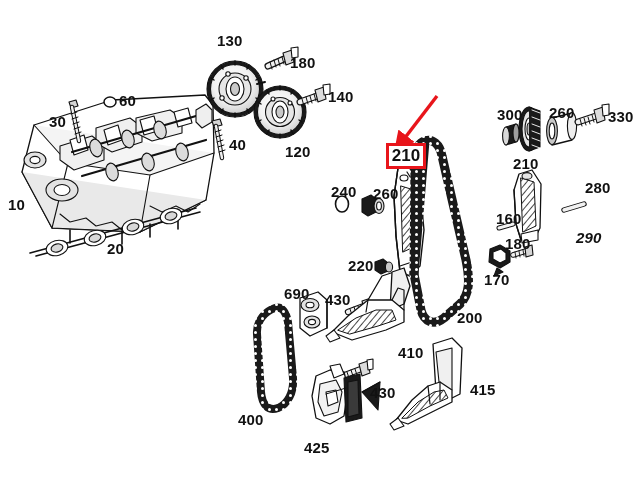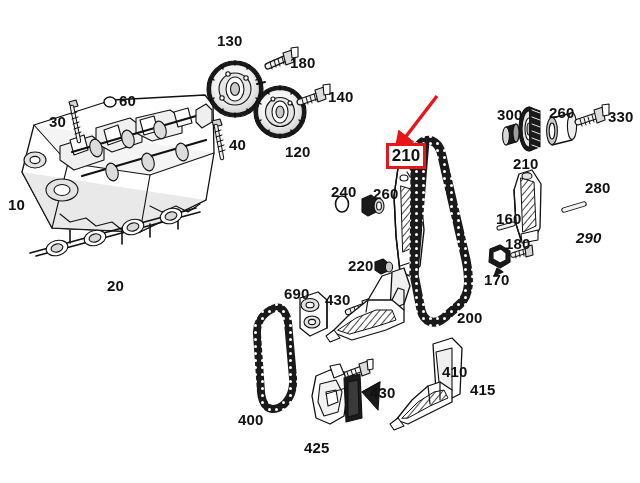--- a/index.html
+++ b/index.html
@@ -390,21 +390,21 @@
     <g>
       <line x1="437" y1="96" x2="404" y2="139" stroke="#e8151b" stroke-width="3.4" marker-end="url(#arrowHead)"></line>
     </g>
   </svg>
 
   <div class="hl-box" style="left:386px;top:143px;width:40px;height:26px;">
     <span class="lbltxt">210</span>
   </div>
 
   <div class="lbl" style="left:8px;top:197px;">10</div>
-  <div class="lbl" style="left:107px;top:241px;margin-top:37px;">20</div>
+  <div class="lbl" style="left:107px;top:241px;">20</div>
   <div class="lbl" style="left:49px;top:114px;">30</div>
   <div class="lbl" style="left:229px;top:137px;text-align:center;">40</div>
   <div class="lbl" style="left:119px;top:93px;">60</div>
   <div class="lbl" style="left:285px;top:144px;">120</div>
   <div class="lbl" style="left:217px;top:33px;">130</div>
   <div class="lbl" style="left:328px;top:89px;">140</div>
   <div class="lbl" style="left:290px;top:55px;">180</div>
   <div class="lbl" style="left:496px;top:211px;">160</div>
   <div class="lbl" style="left:484px;top:272px;">170</div>
   <div class="lbl" style="left:505px;top:236px;">180</div>
@@ -412,20 +412,20 @@
   <div class="lbl" style="left:348px;top:258px;">220</div>
   <div class="lbl" style="left:373px;top:186px;">260</div>
   <div class="lbl" style="left:331px;top:184px;">240</div>
   <div class="lbl" style="left:541px;top:180px;padding-left:44px;">280</div>
   <div class="lbl" style="left:576px;top:230px;font-style:italic;">290</div>
   <div class="lbl" style="left:497px;top:107px;">300</div>
   <div class="lbl" style="left:513px;top:156px;">210</div>
   <div class="lbl" style="left:549px;top:105px;">260</div>
   <div class="lbl" style="left:608px;top:109px;">330</div>
   <div class="lbl" style="left:238px;top:412px;">400</div>
-  <div class="lbl" style="left:398px;top:364px;margin-left:44px;">410</div>
+  <div class="lbl" style="left:398px;top:345px;">410</div>
   <div class="lbl" style="left:470px;top:382px;">415</div>
   <div class="lbl" style="left:284px;top:286px;">690</div>
   <div class="lbl" style="left:304px;top:440px;">425</div>
   <div class="lbl" style="left:325px;top:292px;">430</div>
   <div class="lbl" style="left:370px;top:385px;">430</div>
 
 </div>
 
 </body></html>

